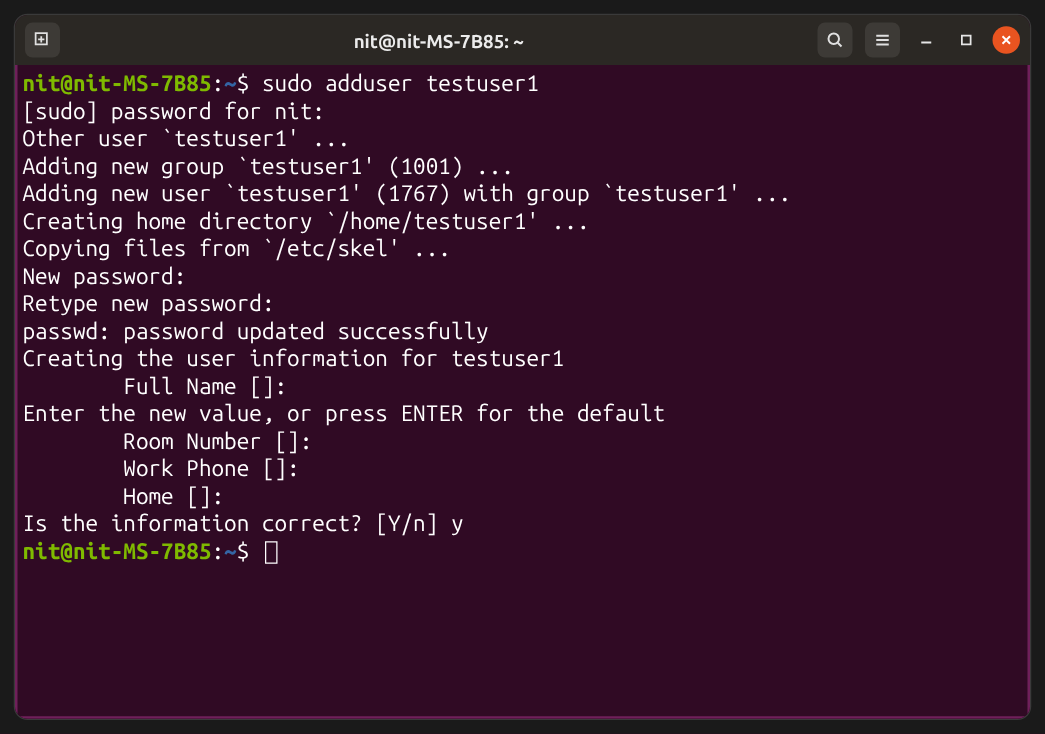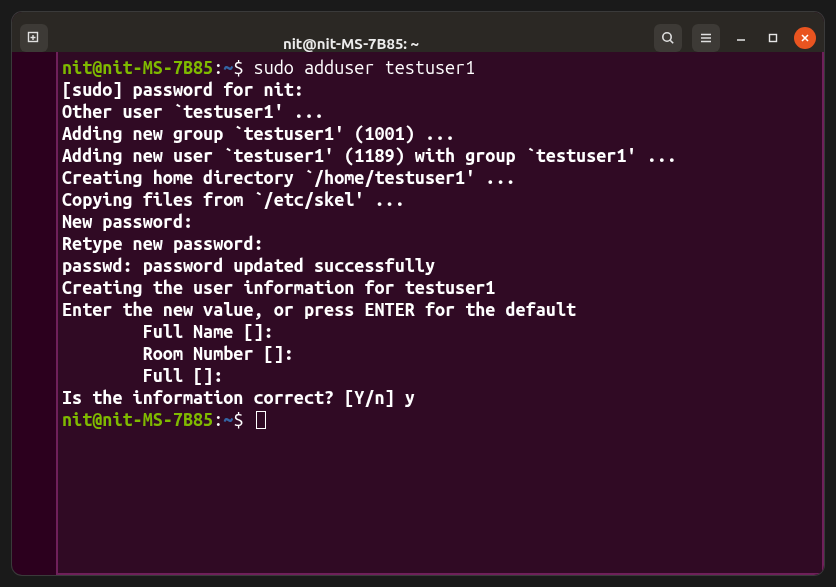--- a/index.html
+++ b/index.html
@@ -20,21 +20,21 @@
       height: 100%;
       overflow: hidden;
       display: flex;
       flex-direction: column;
       box-shadow: 0 0 0 1px #3a3a3a;
     }
     .titlebar {
       background: #2b2824;
       height: 40px;
       display: flex;
-      align-items: flex-end;
+      align-items: center;
       padding: 0 8px;
       gap: 4px;
     }
     .titlebar-left { display: flex; align-items: center; gap: 4px; }
     .titlebar-center {
       flex: 1;
       text-align: center;
       color: #ececec;
       font-family: 'Ubuntu', sans-serif;
       font-weight: bold;
@@ -72,29 +72,28 @@
     .terminal-body {
       flex: 1;
       padding: 4px 4px 8px 4px;
       font-size: 18px;
       line-height: 22px;
       color: #ffffff;
       background: #300a24;
       border: 2px solid #6f205a;
       border-top: none;
       overflow: hidden;
-      margin-left: 44px;
     }
     .line { white-space: pre; font-family: 'Ubuntu Mono', monospace; }
     .prompt-userhost { color: #7fba00; font-weight: bold; }
     .prompt-colon { color: #ffffff; }
     .prompt-path { color: #3465a4; font-weight: bold; }
     .prompt-dollar { color: #ffffff; }
     .cmd { color: #ffffff; }
-    .out { color: #ffffff; font-weight: bold; }
+    .out { color: #ffffff; }
     .cursor {
       display: inline-block;
       width: 10px;
       height: 18px;
       border: 1px solid #fff;
       vertical-align: text-bottom;
       margin-left: 2px;
     }
   </style>
 </head>
@@ -140,28 +139,29 @@
           </svg>
       </span>
     </div>
   </div>
 
   <div class="terminal-body">
     <div class="line"><span class="prompt-userhost">nit@nit-MS-7B85</span><span class="prompt-colon">:</span><span class="prompt-path">~</span><span class="prompt-dollar">$</span><span class="cmd"> sudo adduser testuser1</span></div>
     <div class="line out">[sudo] password for nit:</div>
     <div class="line out">Other user `testuser1' ...</div>
     <div class="line out">Adding new group `testuser1' (1001) ...</div>
-    <div class="line out">Adding new user `testuser1' (1189) with group `testuser1' ...</div>
+    <div class="line out">Adding new user `testuser1' (1767) with group `testuser1' ...</div>
     <div class="line out">Creating home directory `/home/testuser1' ...</div>
     <div class="line out">Copying files from `/etc/skel' ...</div>
     <div class="line out">New password:</div>
     <div class="line out">Retype new password:</div>
     <div class="line out">passwd: password updated successfully</div>
     <div class="line out">Creating the user information for testuser1</div>
+    <div class="line out">        Full Name []:</div>
     <div class="line out">Enter the new value, or press ENTER for the default</div>
-    <div class="line out">        Full Name []:</div>
     <div class="line out">        Room Number []:</div>
-    <div class="line out">        Full []:</div>
+    <div class="line out">        Work Phone []:</div>
+    <div class="line out">        Home []:</div>
     <div class="line out">Is the information correct? [Y/n] y</div>
     <div class="line"><span class="prompt-userhost">nit@nit-MS-7B85</span><span class="prompt-colon">:</span><span class="prompt-path">~</span><span class="prompt-dollar">$</span><span class="cmd"> </span><span class="cursor"></span></div>
   </div>
 
 </div>
 
 </body></html>

